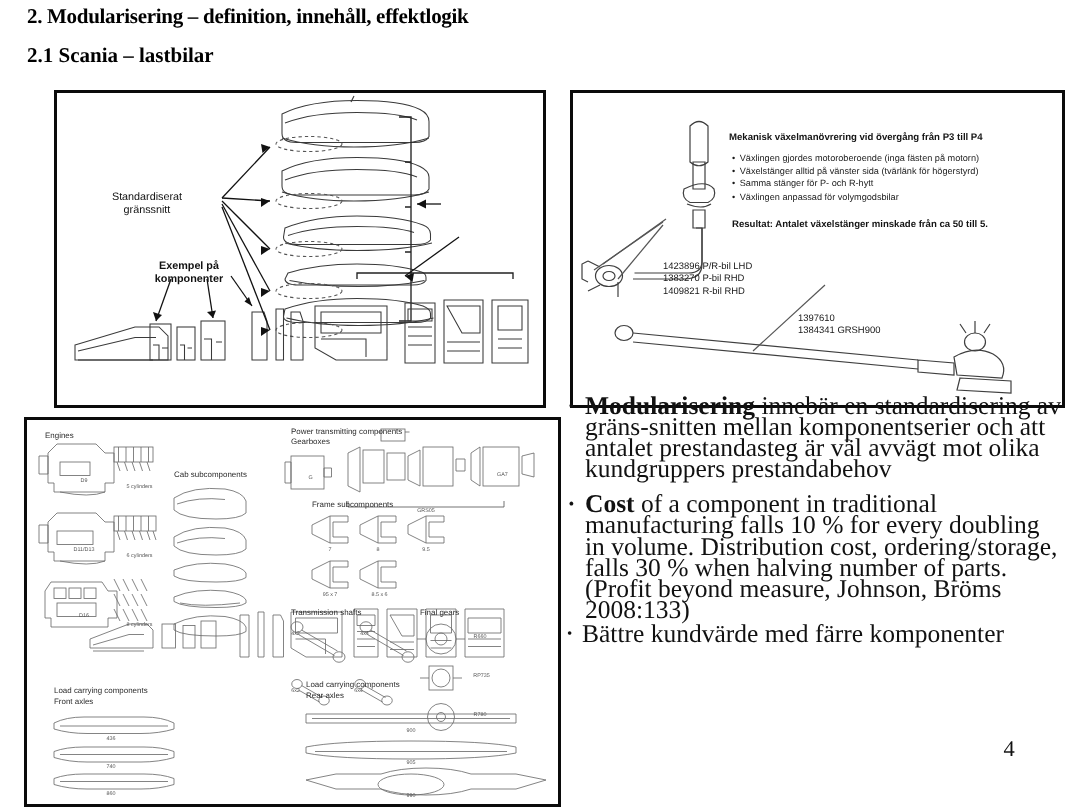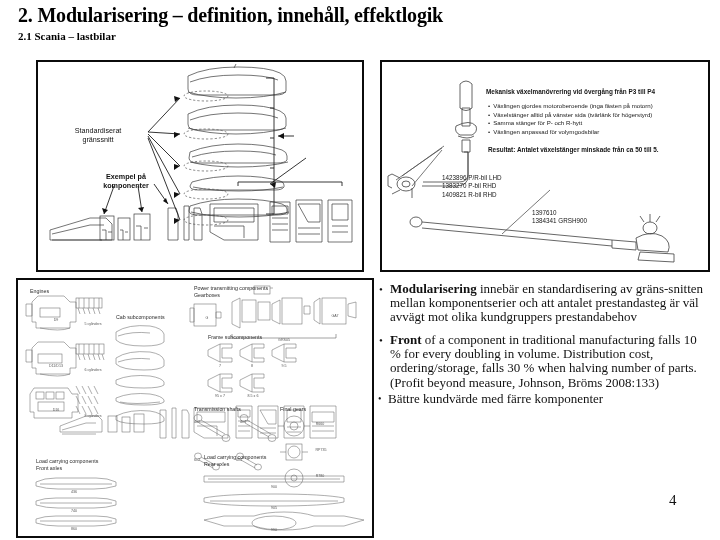--- a/index.html
+++ b/index.html
@@ -1,23 +1,23 @@
 <!DOCTYPE html>
 <html><head>
 <meta charset="utf-8">
 <style>
   html,body{margin:0;padding:0;background:#ffffff;}
   body{width:720px;height:540px;position:relative;overflow:hidden;
        font-family:"Liberation Serif",serif;color:#000;}
   .page{position:absolute;inset:0;}
 
   
-  .title{position:absolute;left:18px;top:4px;font-size:20px;font-weight:bold;
+  .title{position:absolute;left:18px;top:4px;font-size:14px;font-weight:bold;
          letter-spacing:-0.2px;white-space:nowrap;font-family:"Liberation Serif",serif;}
-  .subtitle{position:absolute;left:18px;top:30px;font-size:11px;font-weight:bold;
+  .subtitle{position:absolute;left:18px;top:30px;font-size:14px;font-weight:bold;
             white-space:nowrap;font-family:"Liberation Serif",serif;}
 
   
   .panel{position:absolute;border:2.5px solid #0b0b0b;background:#fff;overflow:hidden;}
   #panel-tl{left:36px;top:60px;width:324px;height:208px;}
   #panel-tr{left:380px;top:60px;width:326px;height:208px;}
   #panel-bl{left:16px;top:278px;width:354px;height:256px;border-width:2px;}
 
   .dw{position:absolute;}            
   svg{display:block;}
@@ -38,22 +38,22 @@
   .pn{position:absolute;font-family:"Liberation Sans",sans-serif;
       font-size:6.3px;line-height:8.4px;color:#161616;white-space:nowrap;}
 
   
   .blab{position:absolute;font-family:"Liberation Sans",sans-serif;
         font-size:5.3px;line-height:7px;color:#2a2a2a;white-space:nowrap;}
   .bcap{position:absolute;font-family:"Liberation Sans",sans-serif;
         font-size:3.6px;color:#555;white-space:nowrap;text-align:center;}
 
   
-  .body{position:absolute;left:378px;top:282px;width:332px;
-        font-family:"Liberation Serif",serif;font-size:13px;line-height:14.1px;
+  .body{position:absolute;left:378px;top:264px;width:332px;
+        font-family:"Liberation Serif",serif;font-size:17px;line-height:14.1px;
         color:#111;}
   .bullet{position:relative;padding-left:12px;margin-bottom:9px;}
   .bullet:before{content:"\2022";position:absolute;left:1px;top:0;font-size:11px;}
   .bullet b{font-weight:bold;}
   .slutsats{font-weight:bold;margin:0 0 1px 0;}
   .cbullet{position:relative;padding-left:10px;margin-bottom:0px;}
   .cbullet:before{content:"\2022";position:absolute;left:0px;top:0;font-size:10px;}
   .pageno{position:absolute;left:669px;top:492px;font-size:15px;
           font-family:"Liberation Serif",serif;color:#111;}
 </style>
@@ -485,19 +485,19 @@
     <div class="bcap" style="left:246px;top:205px;width:20px;">900</div>
     <div class="bcap" style="left:246px;top:226px;width:20px;">905</div>
     <div class="bcap" style="left:246px;top:248px;width:20px;">990</div>
   </div>
 
   <div class="body">
     <div class="bullet">
       <b>Modularisering</b><span> innebär en standardisering av gräns-snitten mellan komponentserier och att antalet prestandasteg är väl avvägt mot olika kundgruppers prestandabehov</span>
     </div>
     <div class="bullet" style="margin-bottom:2px;">
-      <b>Front</b><span> of a component in traditional manufacturing falls 10 % for every doubling in volume. Distribution cost, ordering/storage, falls 30 % when halving number of parts. (Profit beyond measure, Johnson, Bröms 2008:133)</span>
+      <b>Cost</b><span> of a component in traditional manufacturing falls 10 % for every doubling in volume. Distribution cost, ordering/storage, falls 30 % when halving number of parts. (Profit beyond measure, Johnson, Bröms 2008:133)</span>
     </div>
     <div class="cbullet">Bättre kundvärde med färre komponenter</div>
   </div>
 
   <div class="pageno">4</div>
 </div>
 
 </body></html>

